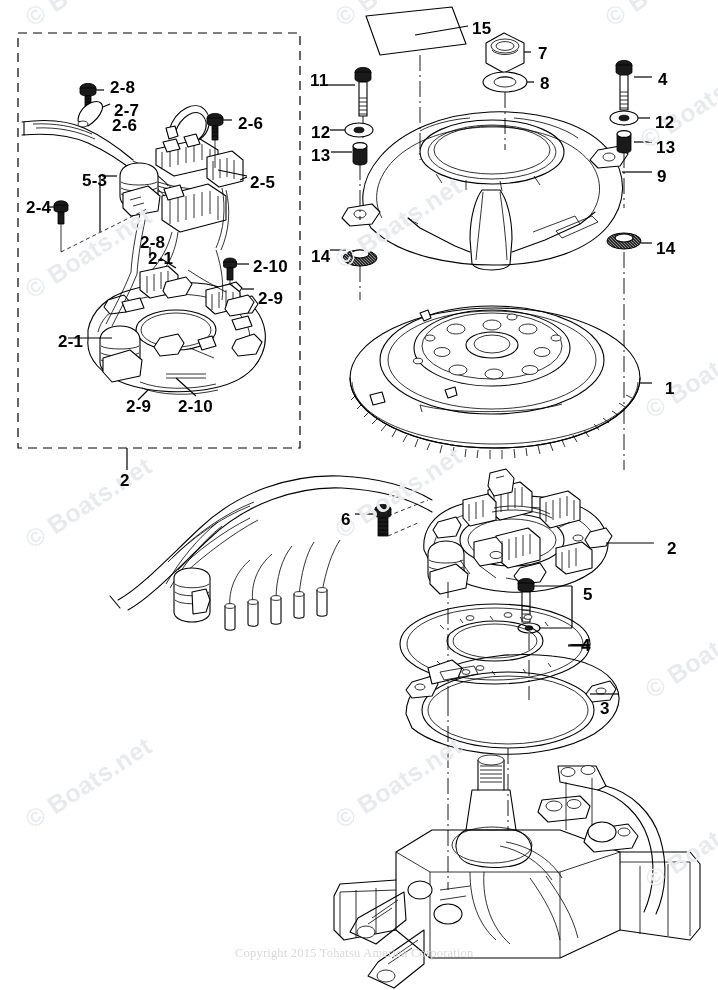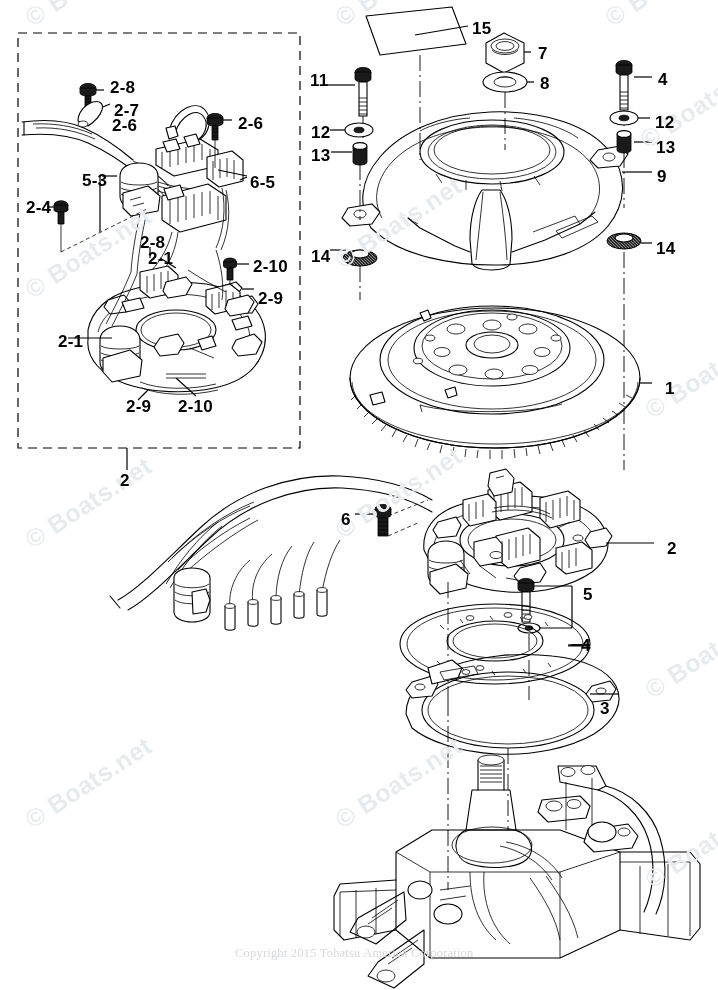--- a/index.html
+++ b/index.html
@@ -627,21 +627,21 @@
       <div class="lbl" style="left: 341px; top: 511px;">6</div>
       <div class="lbl" style="left: 667px; top: 540px;">2</div>
       <div class="lbl" style="left: 583px; top: 586px;">5</div>
       <div class="lbl" style="left: 581px; top: 637px;">4</div>
       <div class="lbl" style="left: 600px; top: 700px;">3</div>
       <div class="lbl sub" style="left: 110px; top: 79px;">2-8</div>
       <div class="lbl sub" style="left: 114px; top: 102px;">2-7</div>
       <div class="lbl sub" style="left: 112px; top: 117px;">2-6</div>
       <div class="lbl sub" style="left: 238px; top: 115px;">2-6</div>
       <div class="lbl sub" style="left: 82px; top: 172px;">5-3</div>
-      <div class="lbl sub" style="left: 250px; top: 174px;">6-5</div>
+      <div class="lbl sub" style="left: 250px; top: 174px;">2-5</div>
       <div class="lbl sub" style="left: 26px; top: 199px;">2-4</div>
       <div class="lbl sub" style="left: 140px; top: 234px;">2-8</div>
       <div class="lbl sub" style="left: 148px; top: 250px;">2-1</div>
       <div class="lbl sub" style="left: 253px; top: 258px;">2-10</div>
       <div class="lbl sub" style="left: 258px; top: 290px;">2-9</div>
       <div class="lbl sub" style="left: 44px; top: 333px; margin-left: 14px;">2-1</div>
       <div class="lbl sub" style="left: 126px; top: 398px;">2-9</div>
       <div class="lbl sub" style="left: 178px; top: 398px;">2-10</div>
     </div>
 

